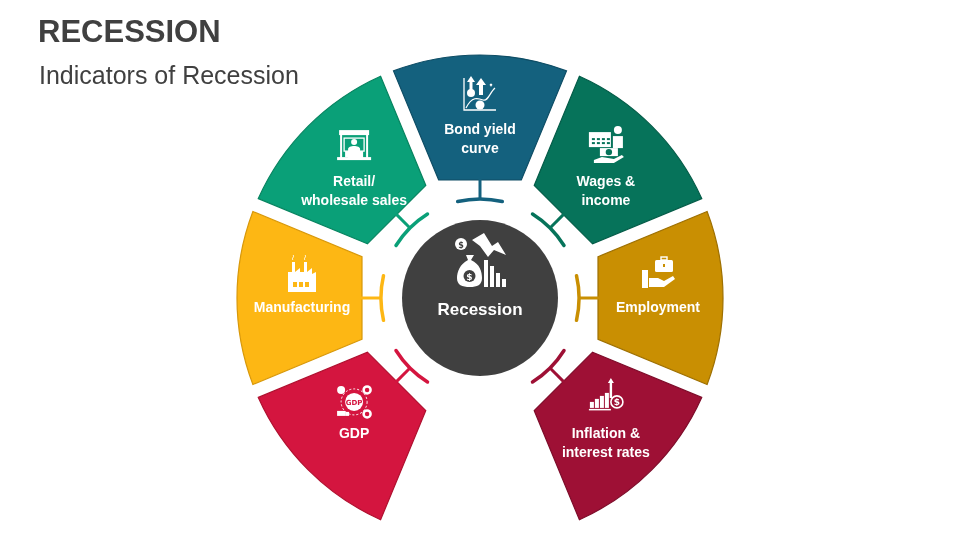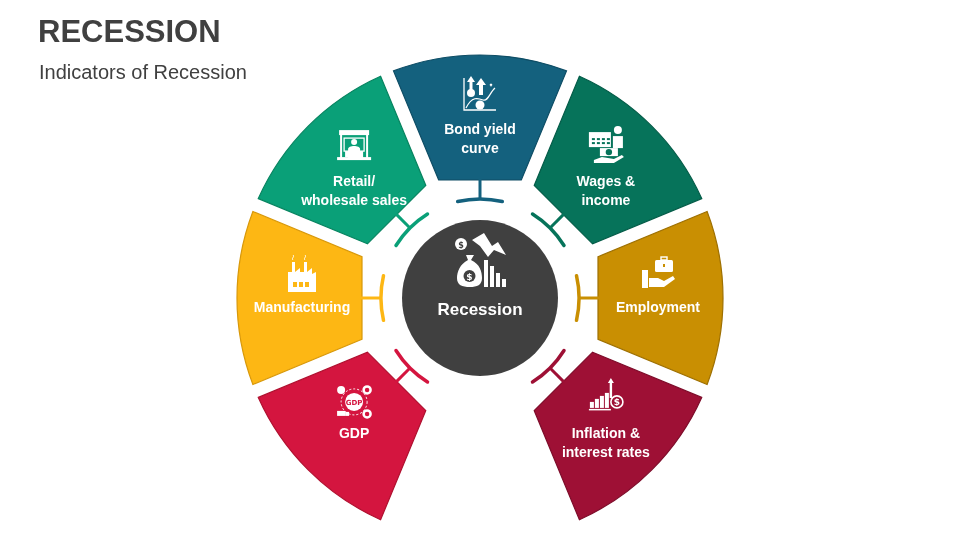--- a/index.html
+++ b/index.html
@@ -1,18 +1,18 @@
 <!DOCTYPE html>
 <html><head>
   <meta charset="utf-8">
   <style>
     html, body { margin: 0; padding: 0; background: #ffffff; }
     body { width: 960px; height: 540px; position: relative; overflow: hidden; font-family: "Liberation Sans", "DejaVu Sans", sans-serif; }
     .title { position: absolute; left: 38px; top: 14px; font-size: 31px; font-weight: bold; color: #404040; letter-spacing: 0px; }
-    .subtitle { position: absolute; left: 39px; top: 61px; font-size: 20px; color: #404040; }
+    .subtitle { position: absolute; left: 39px; top: 61px; font-size: 25px; color: #404040; }
     #diagram { position: absolute; left: 0; top: 0; width: 960px; height: 540px; }
     .seg-label { fill: #ffffff; font-family: "Liberation Sans", "DejaVu Sans", sans-serif; font-size: 14px; font-weight: bold; text-anchor: middle; }
     .center-label { fill: #ffffff; font-family: "Liberation Sans", "DejaVu Sans", sans-serif; font-size: 17px; font-weight: bold; text-anchor: middle; }
   </style>
 </head>
 <body>
 
 <div class="title">RECESSION</div>
 <div class="subtitle">Indicators of Recession</div>
 

